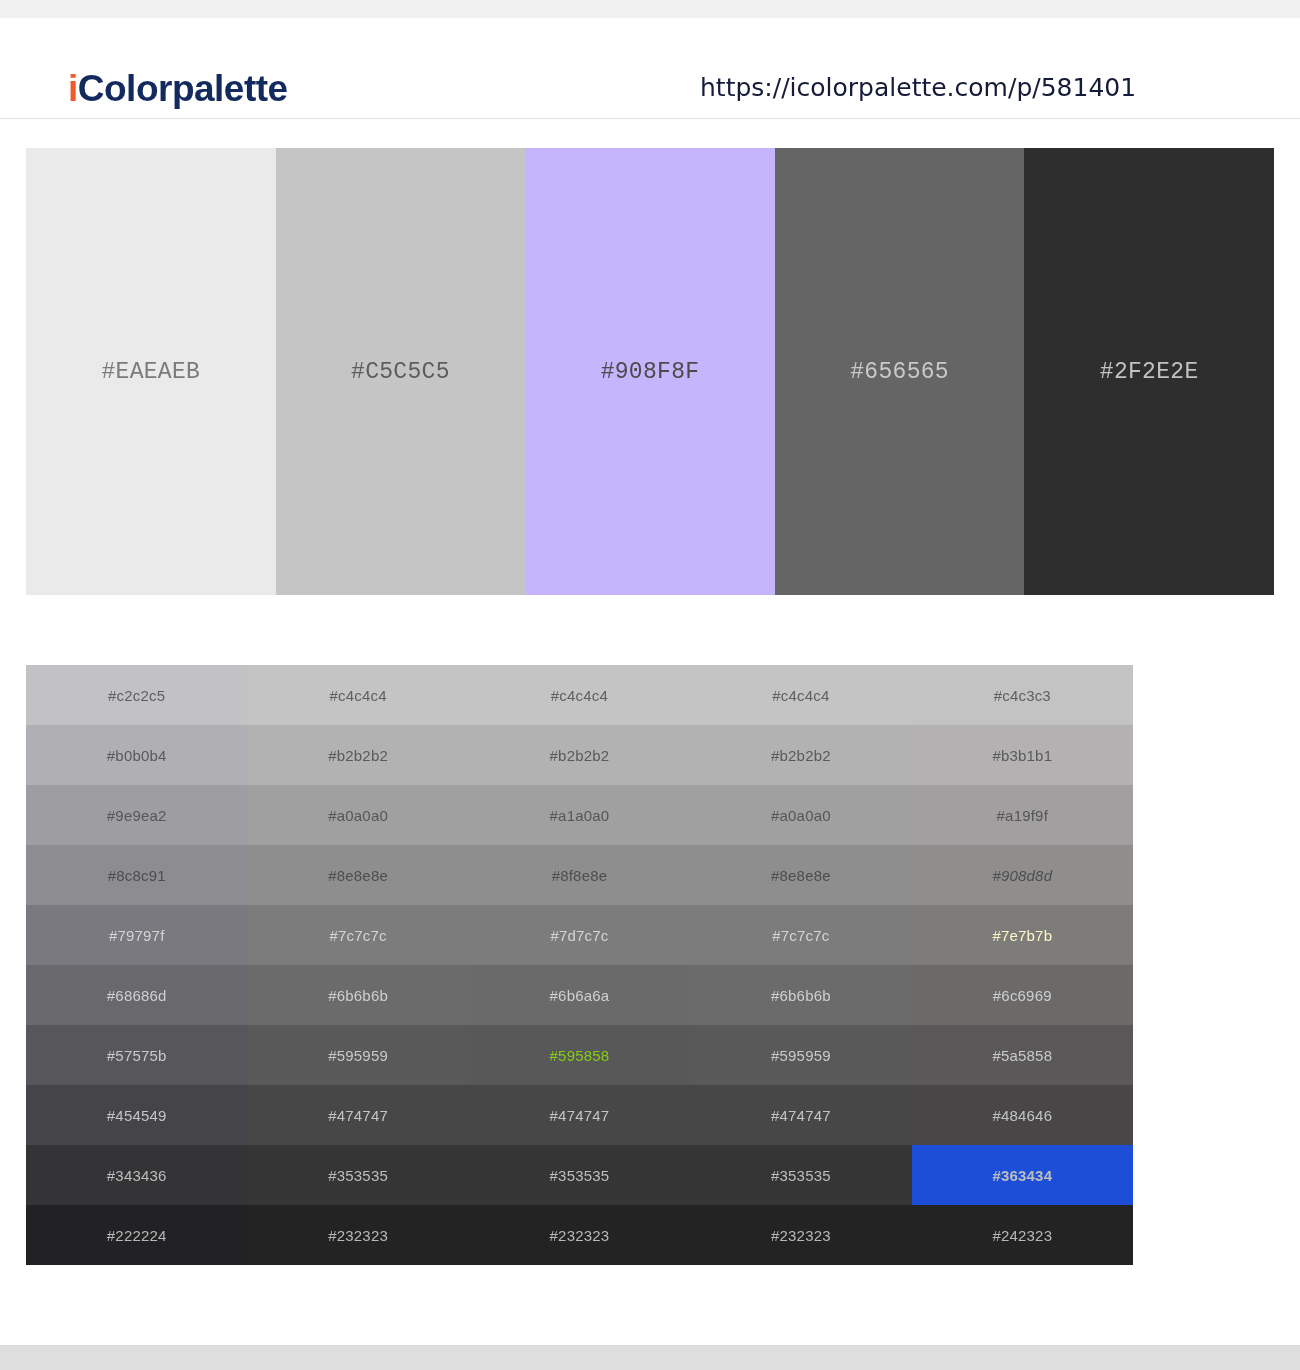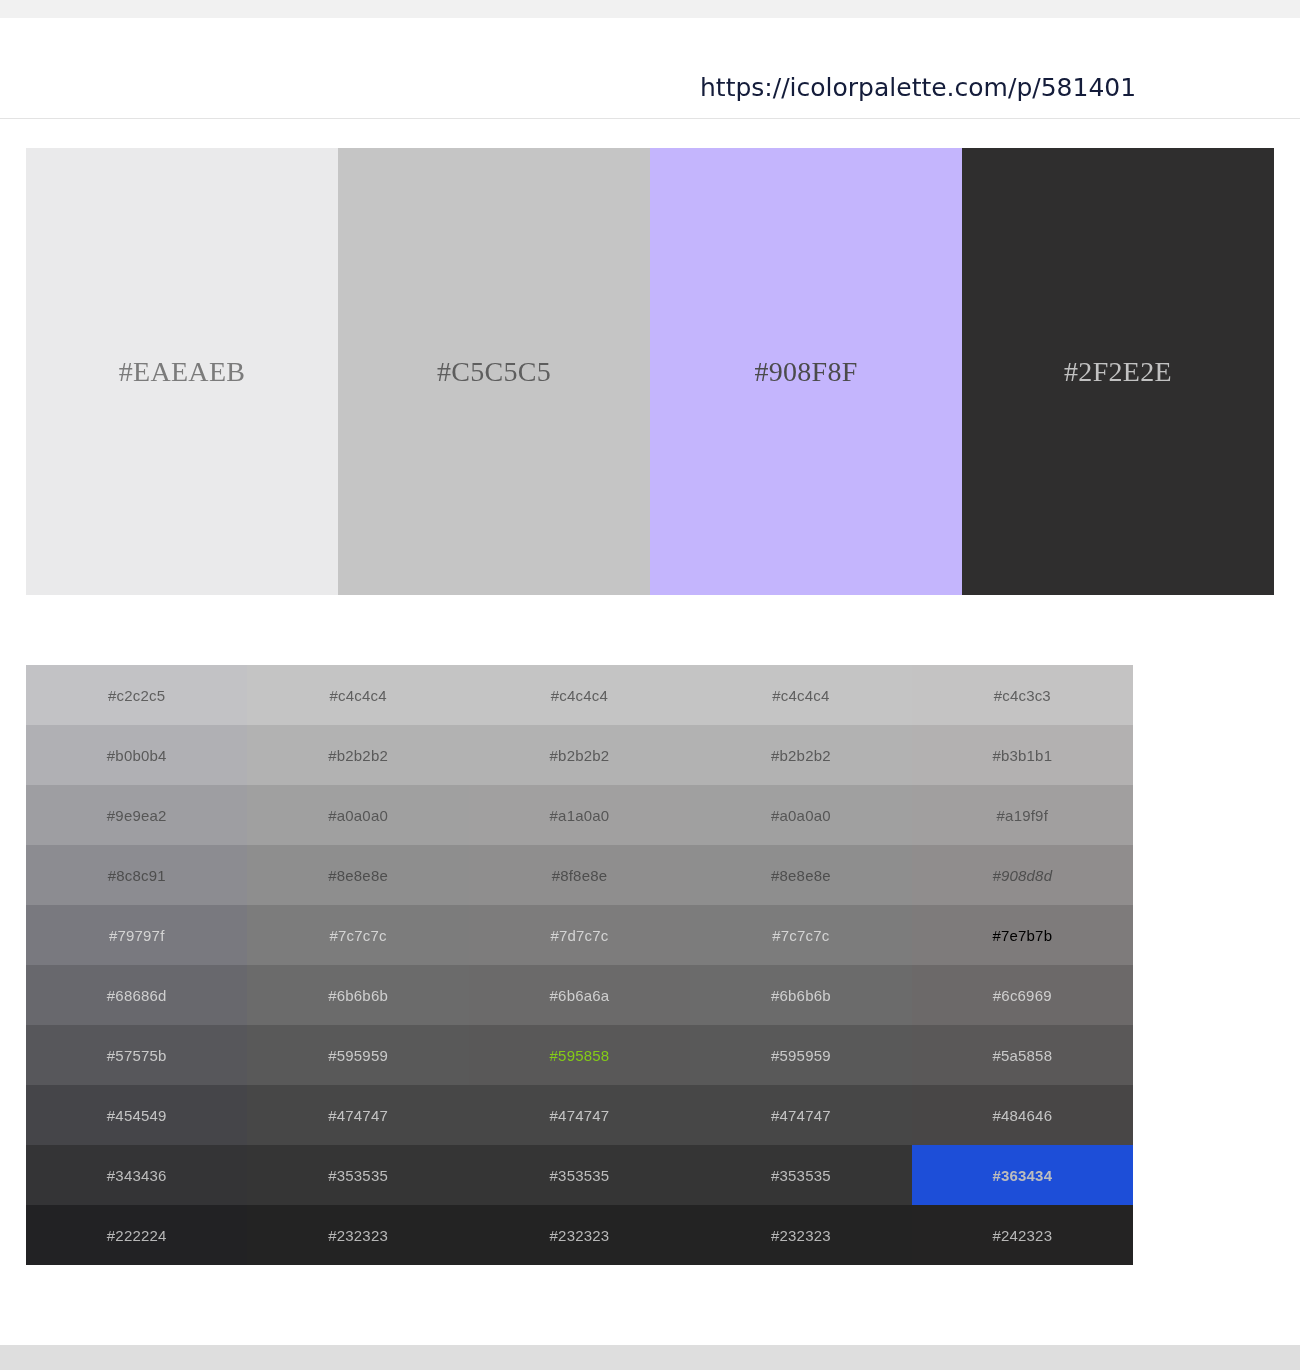--- a/index.html
+++ b/index.html
@@ -55,22 +55,22 @@
     height: 447px;
     display: flex;
   }
   .swatch {
     flex: 1 1 0;
     display: flex;
     align-items: center;
     justify-content: center;
   }
   .swatch-label {
-    font-size: 28px;
-    font-family: Liberation Serif, serif;
+    font-size: 23px;
+    font-family: Liberation Mono, monospace;
     letter-spacing: 0.3px;
     white-space: nowrap;
   }
 
   
   .shades-table {
     position: absolute;
     left: 26px;
     top: 665px;
     width: 1107px;
@@ -95,32 +95,38 @@
     height: 25px;
     background: #dedede;
   }
 </style>
 </head>
 <body>
 
 <div class="top-strip"></div>
 
 <div class="header">
+  <div class="logo">
+    <span class="logo-i">i</span><span class="logo-rest">Colorpalette</span>
+  </div>
   <div class="page-url">https://icolorpalette.com/p/581401</div>
 </div>
 
 <div class="swatch-strip" id="swatch-strip">
     <div class="swatch" style="background: rgb(234, 234, 235);">
       <span class="swatch-label" style="color: rgb(123, 123, 123);">#EAEAEB</span>
     </div>
     <div class="swatch" style="background: rgb(197, 197, 197);">
       <span class="swatch-label" style="color: rgb(94, 94, 94);">#C5C5C5</span>
     </div>
     <div class="swatch" style="background: #c4b5fd; justify-content: center;">
       <span class="swatch-label" style="color: rgb(75, 75, 75);">#908F8F</span>
+    </div>
+    <div class="swatch" style="background: rgb(101, 101, 101);">
+      <span class="swatch-label" style="color: rgb(201, 201, 201);">#656565</span>
     </div>
     <div class="swatch" style="background: rgb(47, 46, 46);">
       <span class="swatch-label" style="color: rgb(194, 194, 194);">#2F2E2E</span>
     </div>
   </div>
 
 <table class="shades-table">
   <tbody id="shades-body">
       <tr>
         <td style="background: rgb(194, 194, 197); color: rgb(95, 95, 95);">#c2c2c5</td>
@@ -148,21 +154,21 @@
         <td style="background: rgb(142, 142, 142); color: rgb(78, 78, 78);">#8e8e8e</td>
         <td style="background: rgb(143, 142, 142); color: rgb(78, 78, 78);">#8f8e8e</td>
         <td style="background: rgb(142, 142, 142); color: rgb(78, 78, 78);">#8e8e8e</td>
         <td style="background: rgb(144, 141, 141); color: rgb(78, 78, 78); font-style: italic;">#908d8d</td>
       </tr>
       <tr>
         <td style="background: rgb(121, 121, 127); color: rgb(212, 212, 212);">#79797f</td>
         <td style="background: rgb(124, 124, 124); color: rgb(212, 212, 212);">#7c7c7c</td>
         <td style="background: rgb(125, 124, 124); color: rgb(212, 212, 212);">#7d7c7c</td>
         <td style="background: rgb(124, 124, 124); color: rgb(212, 212, 212);">#7c7c7c</td>
-        <td style="background: rgb(126, 123, 123); color: #000000;">#7e7b7b</td>
+        <td style="background: rgb(126, 123, 123); color: #fef9c3;">#7e7b7b</td>
       </tr>
       <tr>
         <td style="background: rgb(104, 104, 109); color: rgb(207, 207, 207);">#68686d</td>
         <td style="background: rgb(107, 107, 107); color: rgb(207, 207, 207);">#6b6b6b</td>
         <td style="background: rgb(107, 106, 106); color: rgb(207, 207, 207);">#6b6a6a</td>
         <td style="background: rgb(107, 107, 107); color: rgb(207, 207, 207);">#6b6b6b</td>
         <td style="background: rgb(108, 105, 105); color: rgb(207, 207, 207);">#6c6969</td>
       </tr>
       <tr>
         <td style="background: rgb(87, 87, 91); color: rgb(201, 201, 201);">#57575b</td>

